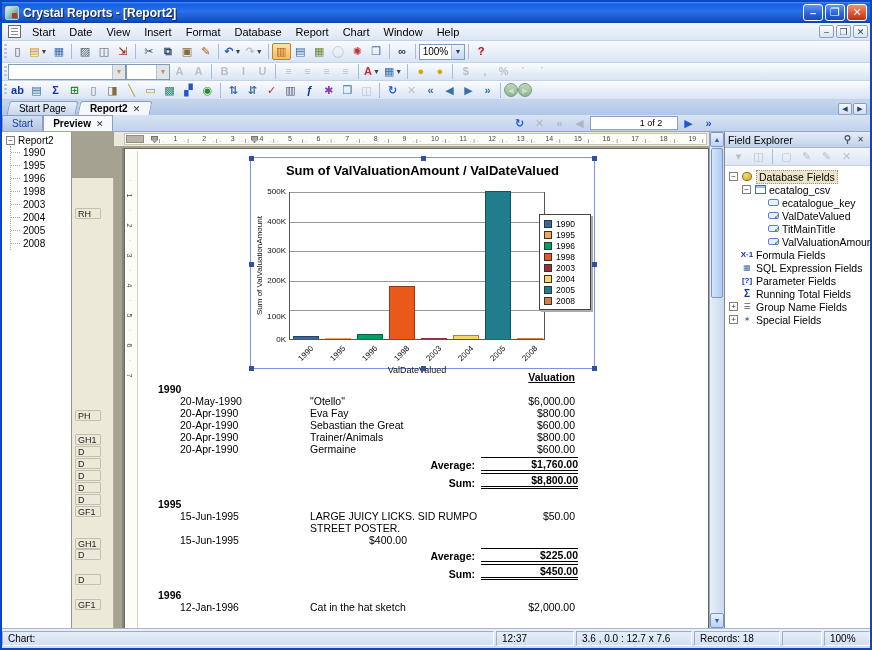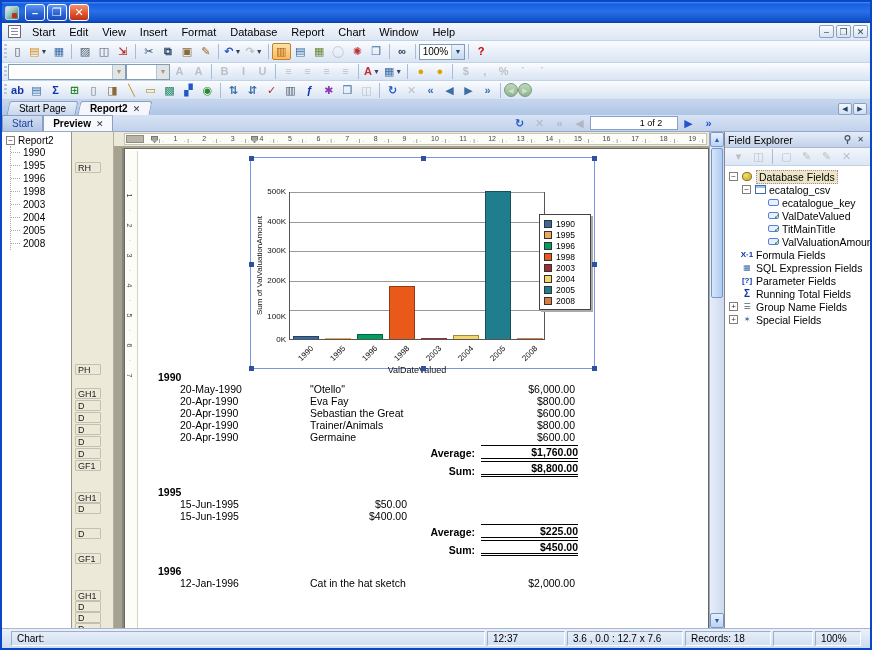--- a/index.html
+++ b/index.html
@@ -74,21 +74,21 @@
   .main { flex:1; display:flex; overflow:hidden; }
 
   .group-tree { width:70px; flex:0 0 70px; background:#fff; border-right:1px solid #98948A; overflow:hidden; font-size:10px; padding:3px 0 0 4px; }
   .gt-root { display:flex; align-items:center; gap:3px; }
   .expander { width:9px; height:9px; flex:0 0 9px; border:1px solid #848078; background:#fff; font-size:8px; line-height:7px; text-align:center; color:#333; }
   .gt-children { margin-left:4px; border-left:1px dotted #AAA; }
   .gt-child { position:relative; padding-left:12px; height:13px; line-height:13px; }
   .gt-child::before { content:""; position:absolute; left:0; top:6px; width:9px; border-top:1px dotted #AAA; }
 
   .preview { flex:1; position:relative; overflow:hidden; background:#A6A292; display:flex; }
-  .section-col { width:42px; flex:0 0 42px; background:#ECE9D8; border-right:1px solid #B4B0A0; position:relative; }
+  .section-col { width:42px; flex:0 0 42px; background:#ECE9D8; border-right:1px solid #B4B0A0; position:relative;margin-top:46px; }
   .sec-label { position:absolute; left:3px; font-size:9px; color:#222; background:#ECE9D8; border:1px solid #C4C0B0; border-radius:1px; padding:0 2px; min-width:26px; height:11px; line-height:10px; }
   .preview-main { flex:1; position:relative; overflow:hidden; }
   .h-ruler { position:absolute; left:0; top:0; right:0; height:14px; background:#ECE9D8; }
   .h-ruler .strip { position:absolute; left:10px; top:1px; right:2px; height:12px; background:#FDFDF8; border:1px solid #C8C4B4; }
   .hr-box { position:absolute; left:1px; top:1px; width:18px; height:8px; background:#B8B4A8; border:1px solid #908C80; }
   .hr-num { position:absolute; top:1px; font-size:7px; color:#444; }
   .hr-tick { position:absolute; top:4px; font-size:6px; color:#666; }
   .hr-marker { position:absolute; top:2px; width:7px; height:7px; background:#A8A498; border:1px solid #777;
     clip-path:polygon(0 0,100% 0,100% 55%,50% 100%,0 55%); }
   .v-scroll { width:15px; flex:0 0 15px; background:linear-gradient(90deg,#E8EEF8,#CBDAF0); border-left:1px solid #98A8C4; display:flex; flex-direction:column; }
@@ -147,42 +147,43 @@
   .fe-row { display:flex; align-items:center; height:13px; gap:3px; white-space:nowrap; }
   .fe-label.selected { background:#ECE6C8; border:1px dotted #A89; padding:0 2px; }
   .fe-icon { width:12px; height:10px; flex:0 0 12px; display:flex; align-items:center; justify-content:center; font-size:8px; font-weight:bold; }
   .ic-database { width:10px; height:9px; border-radius:45%; background:radial-gradient(circle at 35% 30%,#F2DE7A,#C8A428); border:1px solid #907818; }
   .ic-table { width:11px; height:9px; background:#fff; border:1px solid #3A6EA5; box-shadow:inset 0 2px 0 #9CC0E8; }
   .ic-field { width:11px; height:7px; border:1px solid #5A7EDC; background:#E8F0FC; border-radius:2px; position:relative; }
   .ic-field.chk::after { content:"✓"; position:absolute; right:-3px; bottom:-3px; color:#0A8A0A; font-size:8px; font-weight:bold; }
   .ic-text { color:#1133AA; font-size:8px; }
 
   
-  .statusbar { height:20px; flex:0 0 20px; display:flex; align-items:center; gap:2px; padding:2px 9px;
+  .statusbar { height:20px; flex:0 0 20px; display:flex; align-items:center; gap:2px; padding:2px 0;
     background:linear-gradient(180deg,#EAF1FB,#CDDCF2); border-top:1px solid #A8B8D0; font-size:10px; }
   .sb-cell { height:15px; border:1px solid; border-color:#9FAEC4 #FFF #FFF #9FAEC4; display:flex; align-items:center; padding:0 5px; background:linear-gradient(180deg,#E6EEF9,#D2E0F2); }
   .sb-left { flex:1; }
 </style>
 </head>
 <body>
 
 <div class="window">
 
   <div class="titlebar">
     <div class="title-icon"></div>
+    <div class="title-text">Crystal Reports - [Report2]</div>
     <div class="tb-ctl">–</div>
     <div class="tb-ctl">❐</div>
     <div class="tb-ctl close">✕</div>
   </div>
 
   <div class="menubar">
     <div class="mdoc-icon"></div>
     <div id="menu-items" style="display:flex;">
         <div class="menu-item">Start</div>
-        <div class="menu-item">Edit</div>
+        <div class="menu-item">Date</div>
         <div class="menu-item">View</div>
         <div class="menu-item">Insert</div>
         <div class="menu-item">Format</div>
         <div class="menu-item">Database</div>
         <div class="menu-item">Report</div>
         <div class="menu-item">Chart</div>
         <div class="menu-item">Window</div>
         <div class="menu-item">Help</div>
       </div>
     <div class="menu-spacer"></div>
@@ -567,20 +568,21 @@
               <div class="vr-tick" style="top: 116px;">·</div>
               <div class="vr-num" style="top: 161px;">5</div>
               <div class="vr-tick" style="top: 146px;">·</div>
               <div class="vr-num" style="top: 191px;">6</div>
               <div class="vr-tick" style="top: 176px;">·</div>
               <div class="vr-num" style="top: 221px;">7</div>
               <div class="vr-tick" style="top: 206px;">·</div>
             </div>
 
           <div class="chart-object" id="chart-object">
+            <div class="chart-title">Sum of ValValuationAmount / ValDateValued</div>
             <div class="ax-y">Sum of ValValuationAmount</div>
             <div class="plot" id="chart-plot">
                 <div class="gridline" style="top: 117.4px;"></div>
                 <div class="gridline" style="top: 87.8px;"></div>
                 <div class="gridline" style="top: 58.2px;"></div>
                 <div class="gridline" style="top: 28.6px;"></div>
                 <div class="gridline" style="top: -1px;"></div>
                 <div class="bar" style="left: 3px; height: 3px; background: rgb(58, 105, 160);"></div>
                 <div class="bar" style="left: 35px; height: 1px; background: rgb(240, 165, 88); border-width: 0px;"></div>
                 <div class="bar" style="left: 67px; height: 5px; background: rgb(0, 158, 96);"></div>
@@ -649,20 +651,25 @@
                 <div class="handle" style="left: 341px; top: -2px;"></div>
                 <div class="handle" style="left: -2px; top: 104px;"></div>
                 <div class="handle" style="left: 341px; top: 104px;"></div>
                 <div class="handle" style="left: -2px; top: 208px;"></div>
                 <div class="handle" style="left: 170px; top: 208px;"></div>
                 <div class="handle" style="left: 341px; top: 208px;"></div>
               </div>
           </div>
 
           <div class="report-table" id="report-table">
+            <div class="t-hdr1">
+              <div class="c-date"></div>
+                <div class="c-title"></div>
+              <div class="c-amt"><span class="u">Valuation</span></div>
+            </div>
             <div id="table-groups">
                 <div class="t-group-year">1990</div>
                 <div class="t-row">
                   <div class="c-date">20-May-1990</div>
                   <div class="c-title">"Otello"</div>
                   <div class="c-amt">$6,000.00</div>
                 </div>
                 <div class="t-row">
                   <div class="c-date">20-Apr-1990</div>
                   <div class="c-title">Eva Fay</div>
@@ -688,20 +695,21 @@
                   <div class="sum-amt avg">$1,760.00</div>
                 </div>
                 <div class="t-sumrow">
                   <div class="c-sumlabel">Sum:</div>
                   <div class="sum-amt tot">$8,800.00</div>
                 </div>
                 <div class="group-gap"></div>
                 <div class="t-group-year">1995</div>
                 <div class="t-row">
                   <div class="c-date">15-Jun-1995</div>
+                  <div class="c-title">LARGE JUICY LICKS. SID RUMPO STREET POSTER.</div>
                   <div class="c-amt">$50.00</div>
                 </div>
                 <div class="t-row">
                   <div class="c-date">15-Jun-1995</div>
                   <div class="c-amt">$400.00</div>
                 </div>
                 <div class="t-sumrow">
                   <div class="c-sumlabel">Average:</div>
                   <div class="sum-amt avg">$225.00</div>
                 </div>

